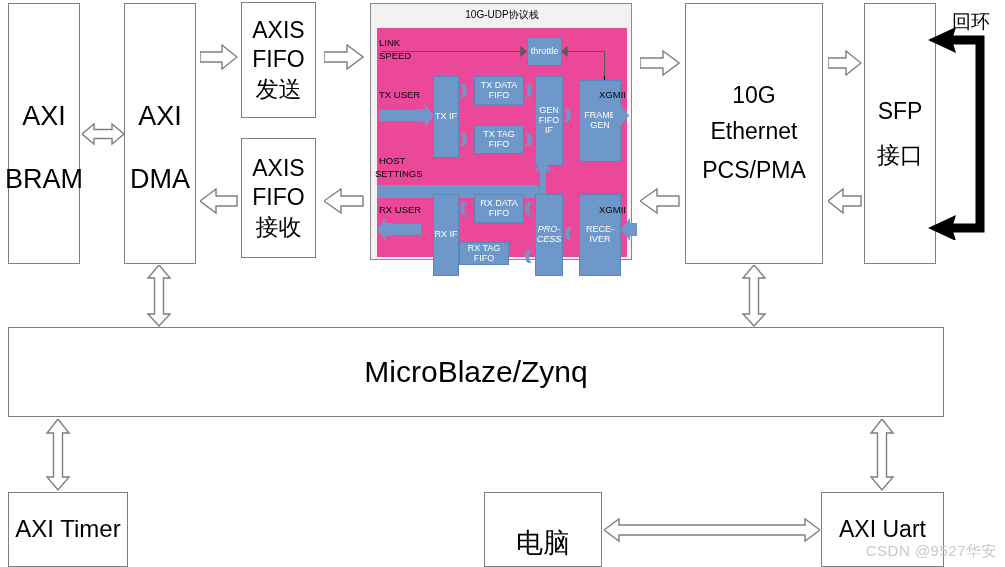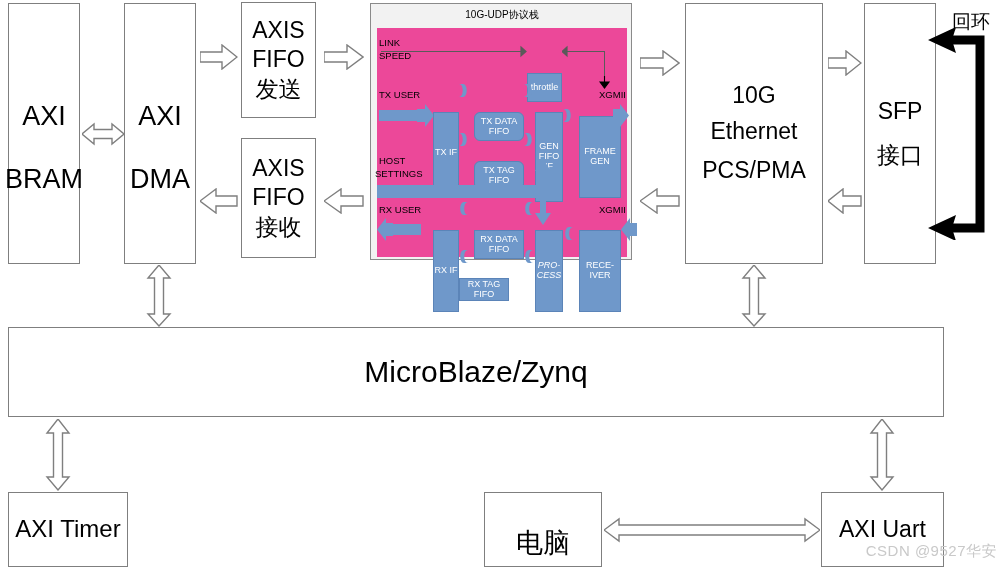--- a/index.html
+++ b/index.html
@@ -17,21 +17,21 @@
 
   
   #stack{position:absolute;left:370px;top:3px;width:262px;height:257px;
          border:1.5px solid #8a8a8a;background:#f2f2f2;box-sizing:border-box;}
   #stackInner{position:absolute;left:6px;top:24px;width:250px;height:229px;background:#ec4899;}
   #stackTitle{position:absolute;left:0;top:4px;width:262px;text-align:center;
               font-size:10px;color:#000;}
 
   .bblk{position:absolute;box-sizing:border-box;background:#6f98ca;border:1px solid #5b84b8;
         color:#ffffff;font-size:9px;line-height:1.1;text-align:center;
-        display:flex;flex-direction:column;align-items:center;justify-content:center;margin-top:36px;}
+        display:flex;flex-direction:column;align-items:center;justify-content:center;}
   .blabel{position:absolute;font-size:9.5px;color:#000;line-height:1.1;white-space:nowrap;}
 
   .bbar{position:absolute;background:#6f98ca;}
   .thinline{position:absolute;background:#5a5a5a;}
 
   
   .harrow{position:absolute;}
   
   .barrow{position:absolute;}
 
@@ -94,26 +94,26 @@
       <div class="blabel" style="left:2px;top:62px;">TX USER</div>
       <div class="bbar" style="left:2px;top:82px;width:40px;height:11px;"></div>
       <svg class="barrow" style="left:40px;top:76px;" width="17" height="23" viewBox="0 0 17 23">
         <path d="M0,5 L8,5 L8,0 L17,11.5 L8,23 L8,18 L0,18 Z" fill="#6f98ca"></path>
       </svg>
 
       <div class="bblk" style="left:56px;top:48px;width:26px;height:82px;">
         <span>TX IF</span>
       </div>
 
-      <div class="bblk" style="left:97px;top:48px;width:50px;height:29px;border-radius:6px;">
+      <div class="bblk" style="left:97px;top:48px;width:50px;height:29px;">
         <span>TX DATA</span>
         <span>FIFO</span>
       </div>
 
-      <div class="bblk" style="left:97px;top:97px;width:50px;height:29px;border-radius:6px;">
+      <div class="bblk" style="left:97px;top:97px;width:50px;height:29px;">
         <span>TX TAG</span>
         <span>FIFO</span>
       </div>
 
       <svg class="barrow" style="left:82px;top:55px;" width="15" height="15" viewBox="0 0 15 15">
         <path d="M0,1 C5,1 5,14 0,14 L4,14 C9,14 9,1 4,1 Z" fill="#6f98ca"></path>
       </svg>
       <svg class="barrow" style="left:82px;top:104px;" width="15" height="15" viewBox="0 0 15 15">
         <path d="M0,1 C5,1 5,14 0,14 L4,14 C9,14 9,1 4,1 Z" fill="#6f98ca"></path>
       </svg>

